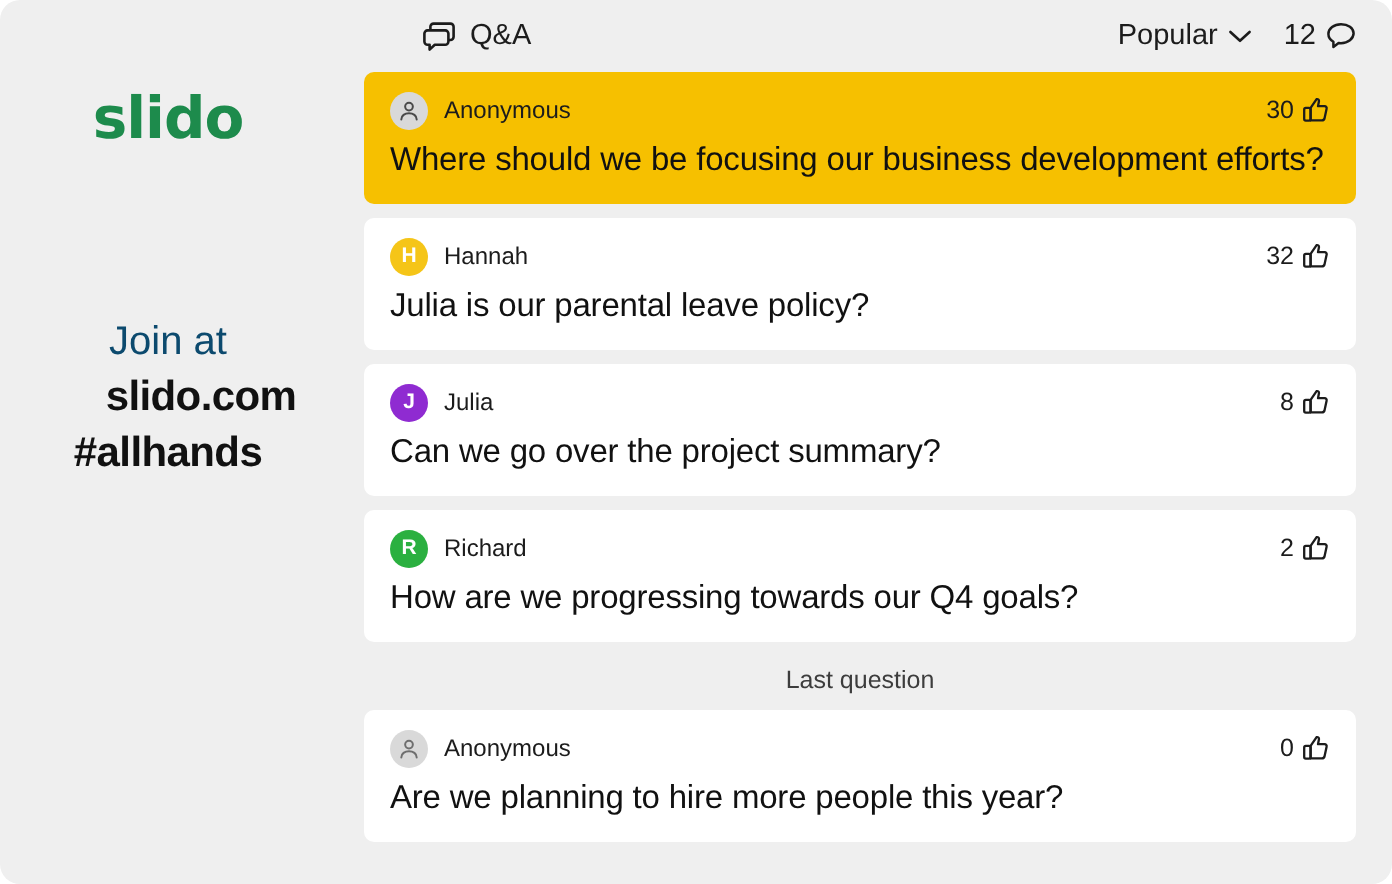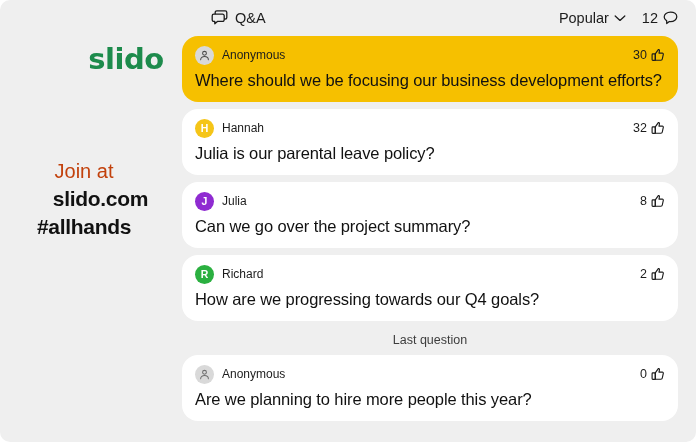--- a/index.html
+++ b/index.html
@@ -34,36 +34,35 @@
     position: absolute;
     top: 42px;
     left: 0;
     width: 168px;
     text-align: center;
     font-size: 29px;
     font-weight: 700;
     letter-spacing: -0.5px;
     color: #1d8b4c;
     font-family: "DejaVu Sans", sans-serif;
-    margin-left: 42px;
   }
   .join-block {
     position: absolute;
     top: 158px;
     left: 0;
     width: 168px;
     text-align: center;
     color: #1a1a1a;
   }
   .join-at {
     font-size: 20px;
     font-weight: 400;
     line-height: 27px;
     letter-spacing: 0px;
-    color: #c2410c;
+    color: #0c4a6e;
   }
   .join-url {
     font-size: 21px;
     font-weight: 700;
     line-height: 28px;
     letter-spacing: -0.3px;
     color: #111111;
     padding-left: 33px;
   }
   .join-code {
@@ -83,20 +82,21 @@
 
   .qa-header {
     height: 36px;
     display: flex;
     align-items: center;
     padding: 0 10px 0 14px;
     box-sizing: border-box;
   }
   .qa-title {
     display: flex;
+    align-items: center;
     gap: 7px;
     font-size: 14.5px;
     color: #1c1c1c;
     font-weight: 400;
     padding-left: 29px;
   }
   .qa-header-right {
     margin-left: auto;
     display: flex;
     align-items: flex-start;
@@ -118,21 +118,21 @@
     color: #1c1c1c;
   }
 
   .cards {
     padding: 0 10px 0 14px;
     box-sizing: border-box;
   }
 
   .card {
     background: #ffffff;
-    border-radius: 16px;
+    border-radius: 5px;
     padding: 9px 13px 11px 13px;
     margin-bottom: 7px;
     box-sizing: border-box;
     position: relative;
   }
   .card.highlight {
     background: #f6c000;
   }
 
   .card-top {

